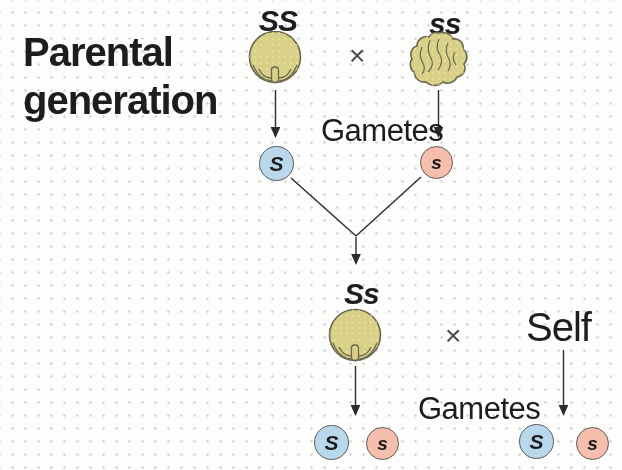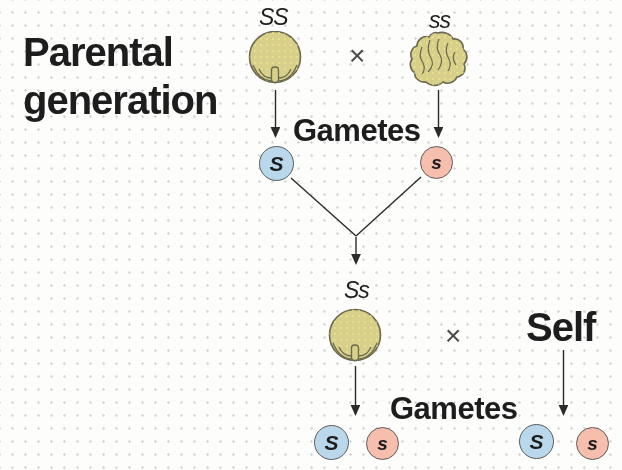--- a/index.html
+++ b/index.html
@@ -5,24 +5,24 @@
   html,body{margin:0;padding:0;background:#ffffff;}
   .canvas{
     position:relative;width:622px;height:470px;overflow:hidden;
     background-color:#fdfdfc;
     background-image:radial-gradient(circle,#d9d9d9 1.1px,rgba(0,0,0,0) 1.5px);
     background-size:13px 13px;background-position:6px 6px;
     font-family:"Liberation Sans",sans-serif;color:#1d1d1d;
   }
   .abs{position:absolute;}
   .gen-label{font-size:40px;font-weight:600;letter-spacing:-1px;line-height:48px;white-space:nowrap;}
-  .gametes-label{font-size:31px;font-weight:700;letter-spacing:-0.5px;line-height:1;white-space:nowrap;}
-  .genotype{font-size:23px;font-style:italic;font-weight:400;line-height:1;letter-spacing:-1px;}
+  .gametes-label{font-size:31px;font-weight:400;letter-spacing:-0.5px;line-height:1;white-space:nowrap;margin-left:28px;}
+  .genotype{font-size:30px;font-style:italic;font-weight:700;line-height:1;letter-spacing:-1px;}
   .cross{font-size:28px;color:#4a4a4a;line-height:1;}
-  .self-label{font-size:40px;font-weight:700;letter-spacing:-1px;line-height:1;}
+  .self-label{font-size:40px;font-weight:400;letter-spacing:-1px;line-height:1;}
   .f1sub{font-size:26px;font-weight:600;}
   .gap{margin-left:10px;}
   .allele{
     position:absolute;width:35px;height:35px;box-sizing:border-box;border-radius:50%;
     border:1.6px solid #5c5c5c;display:flex;align-items:center;justify-content:center;
     font-size:21px;font-style:italic;font-weight:700;color:#1c1c1c;
   }
   .allele.small{width:33px;height:33px;font-size:19px;}
   .blue{background:#b9d8eb;}
   .pink{background:#f5bead;}

